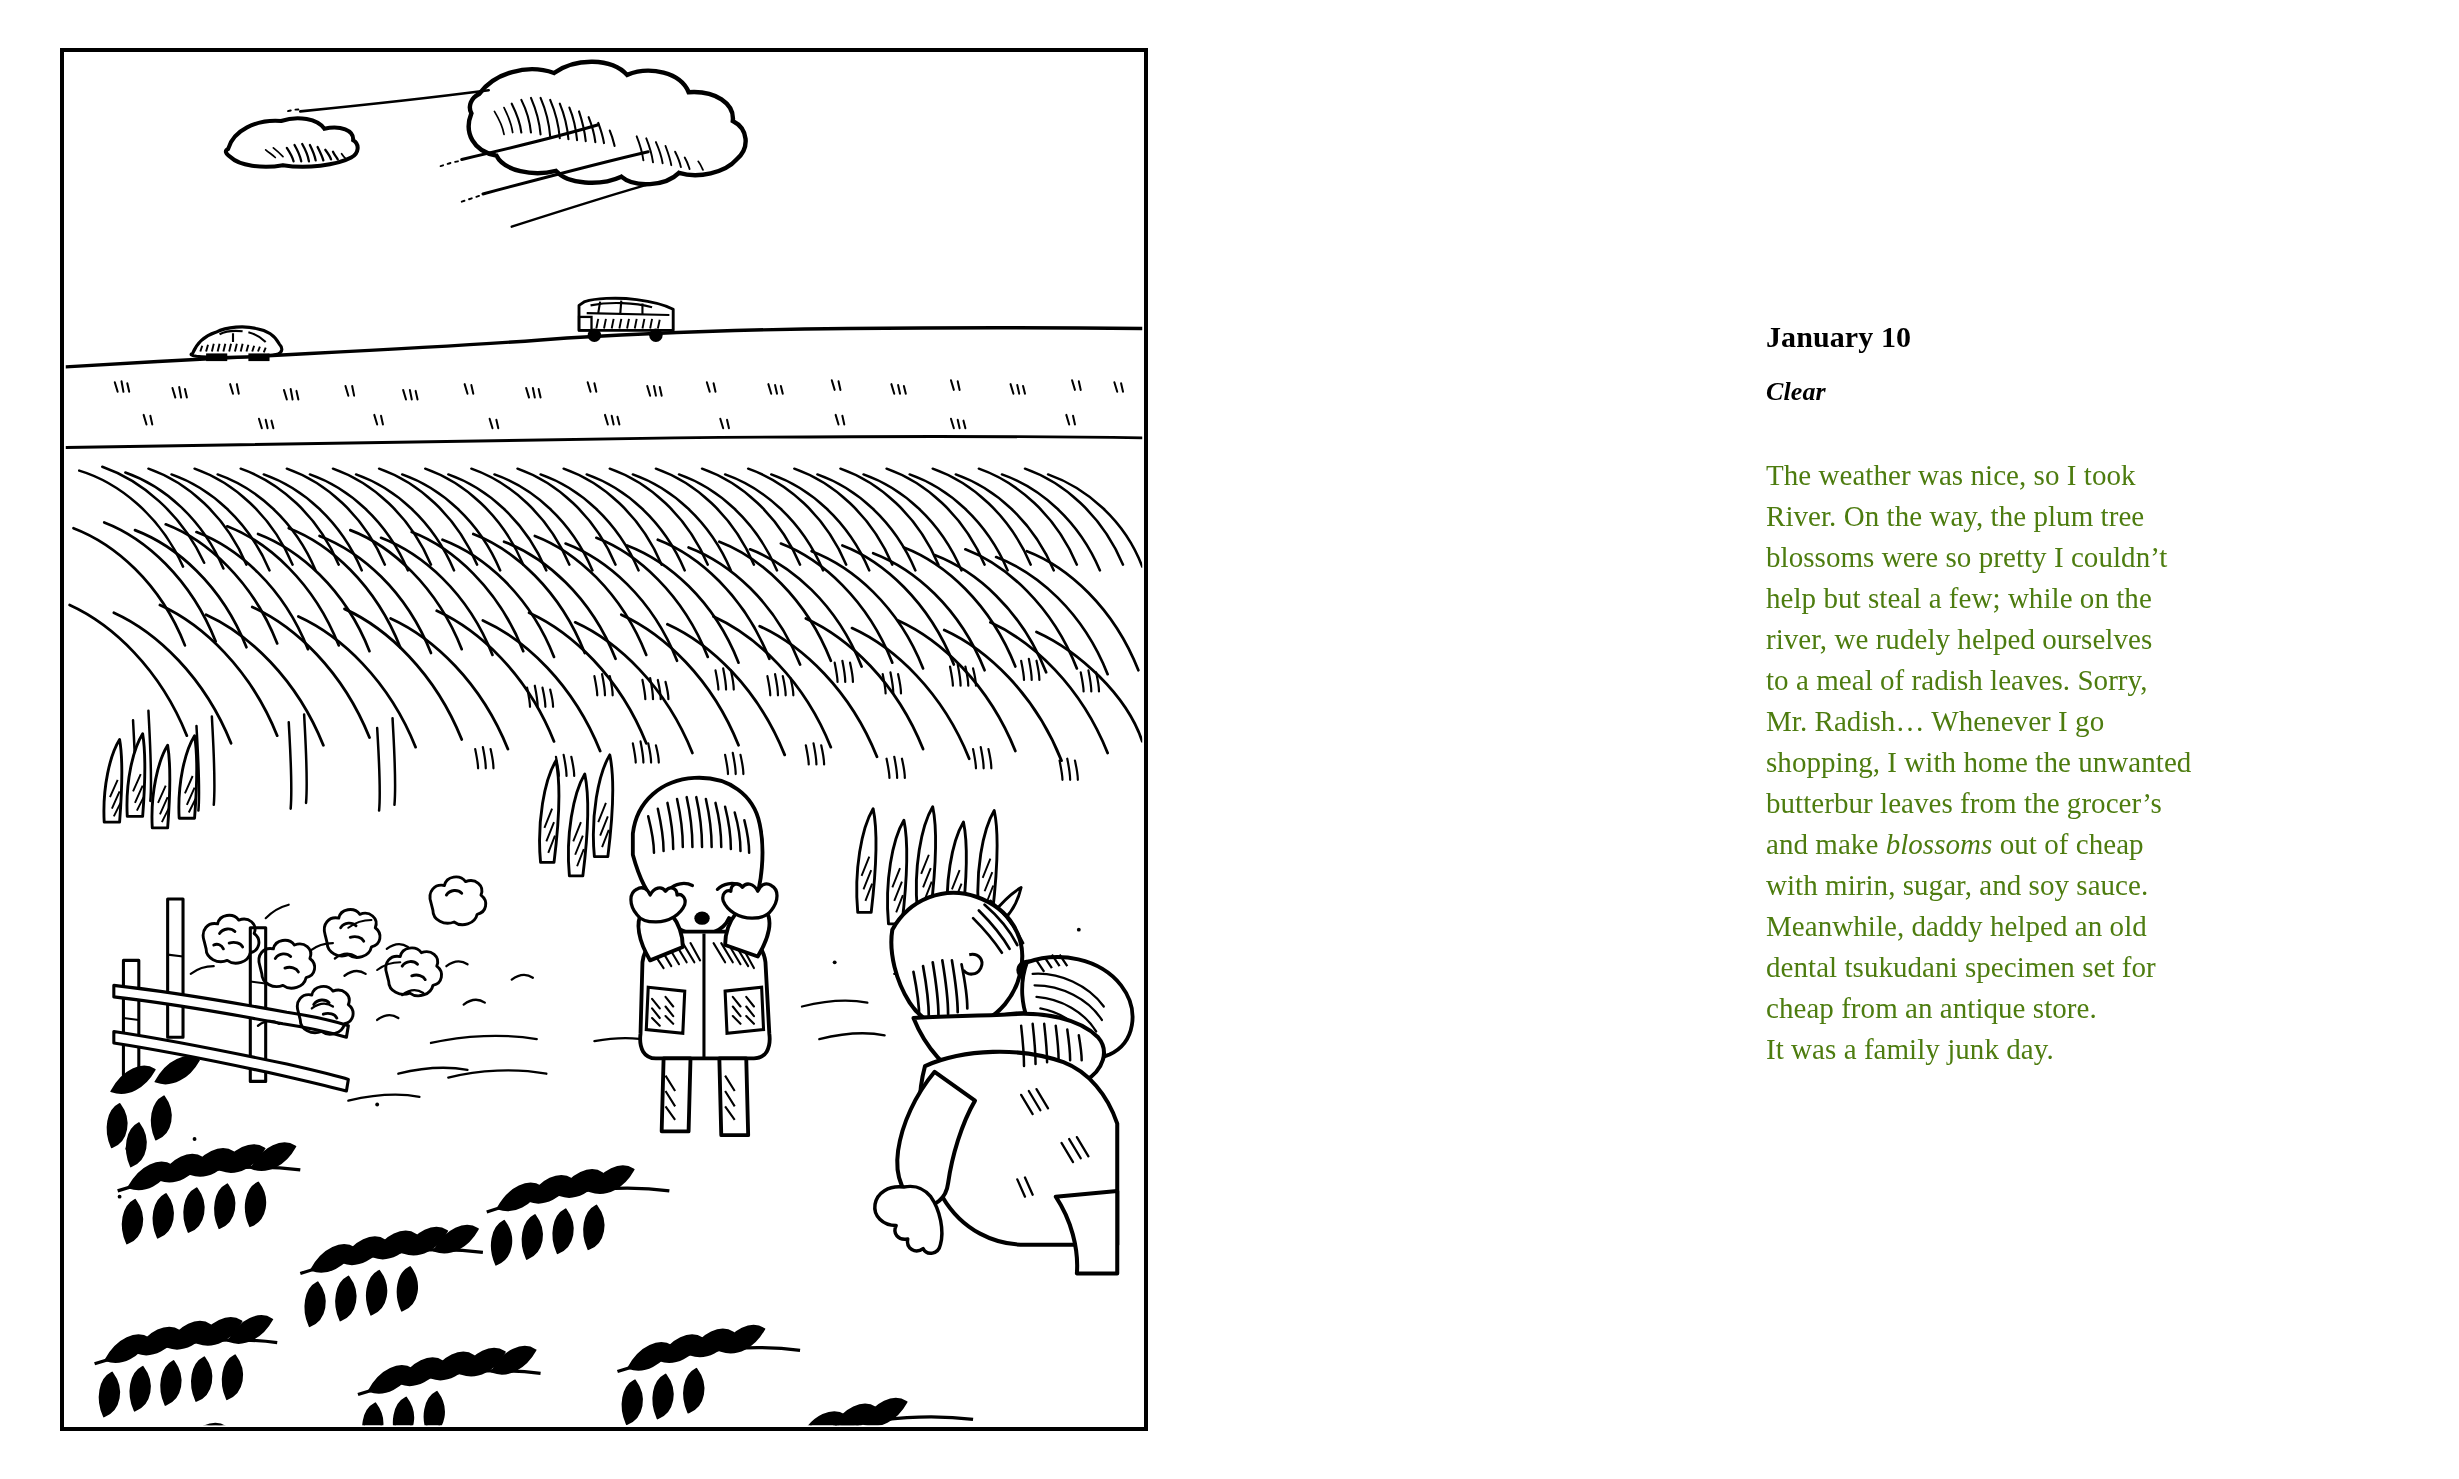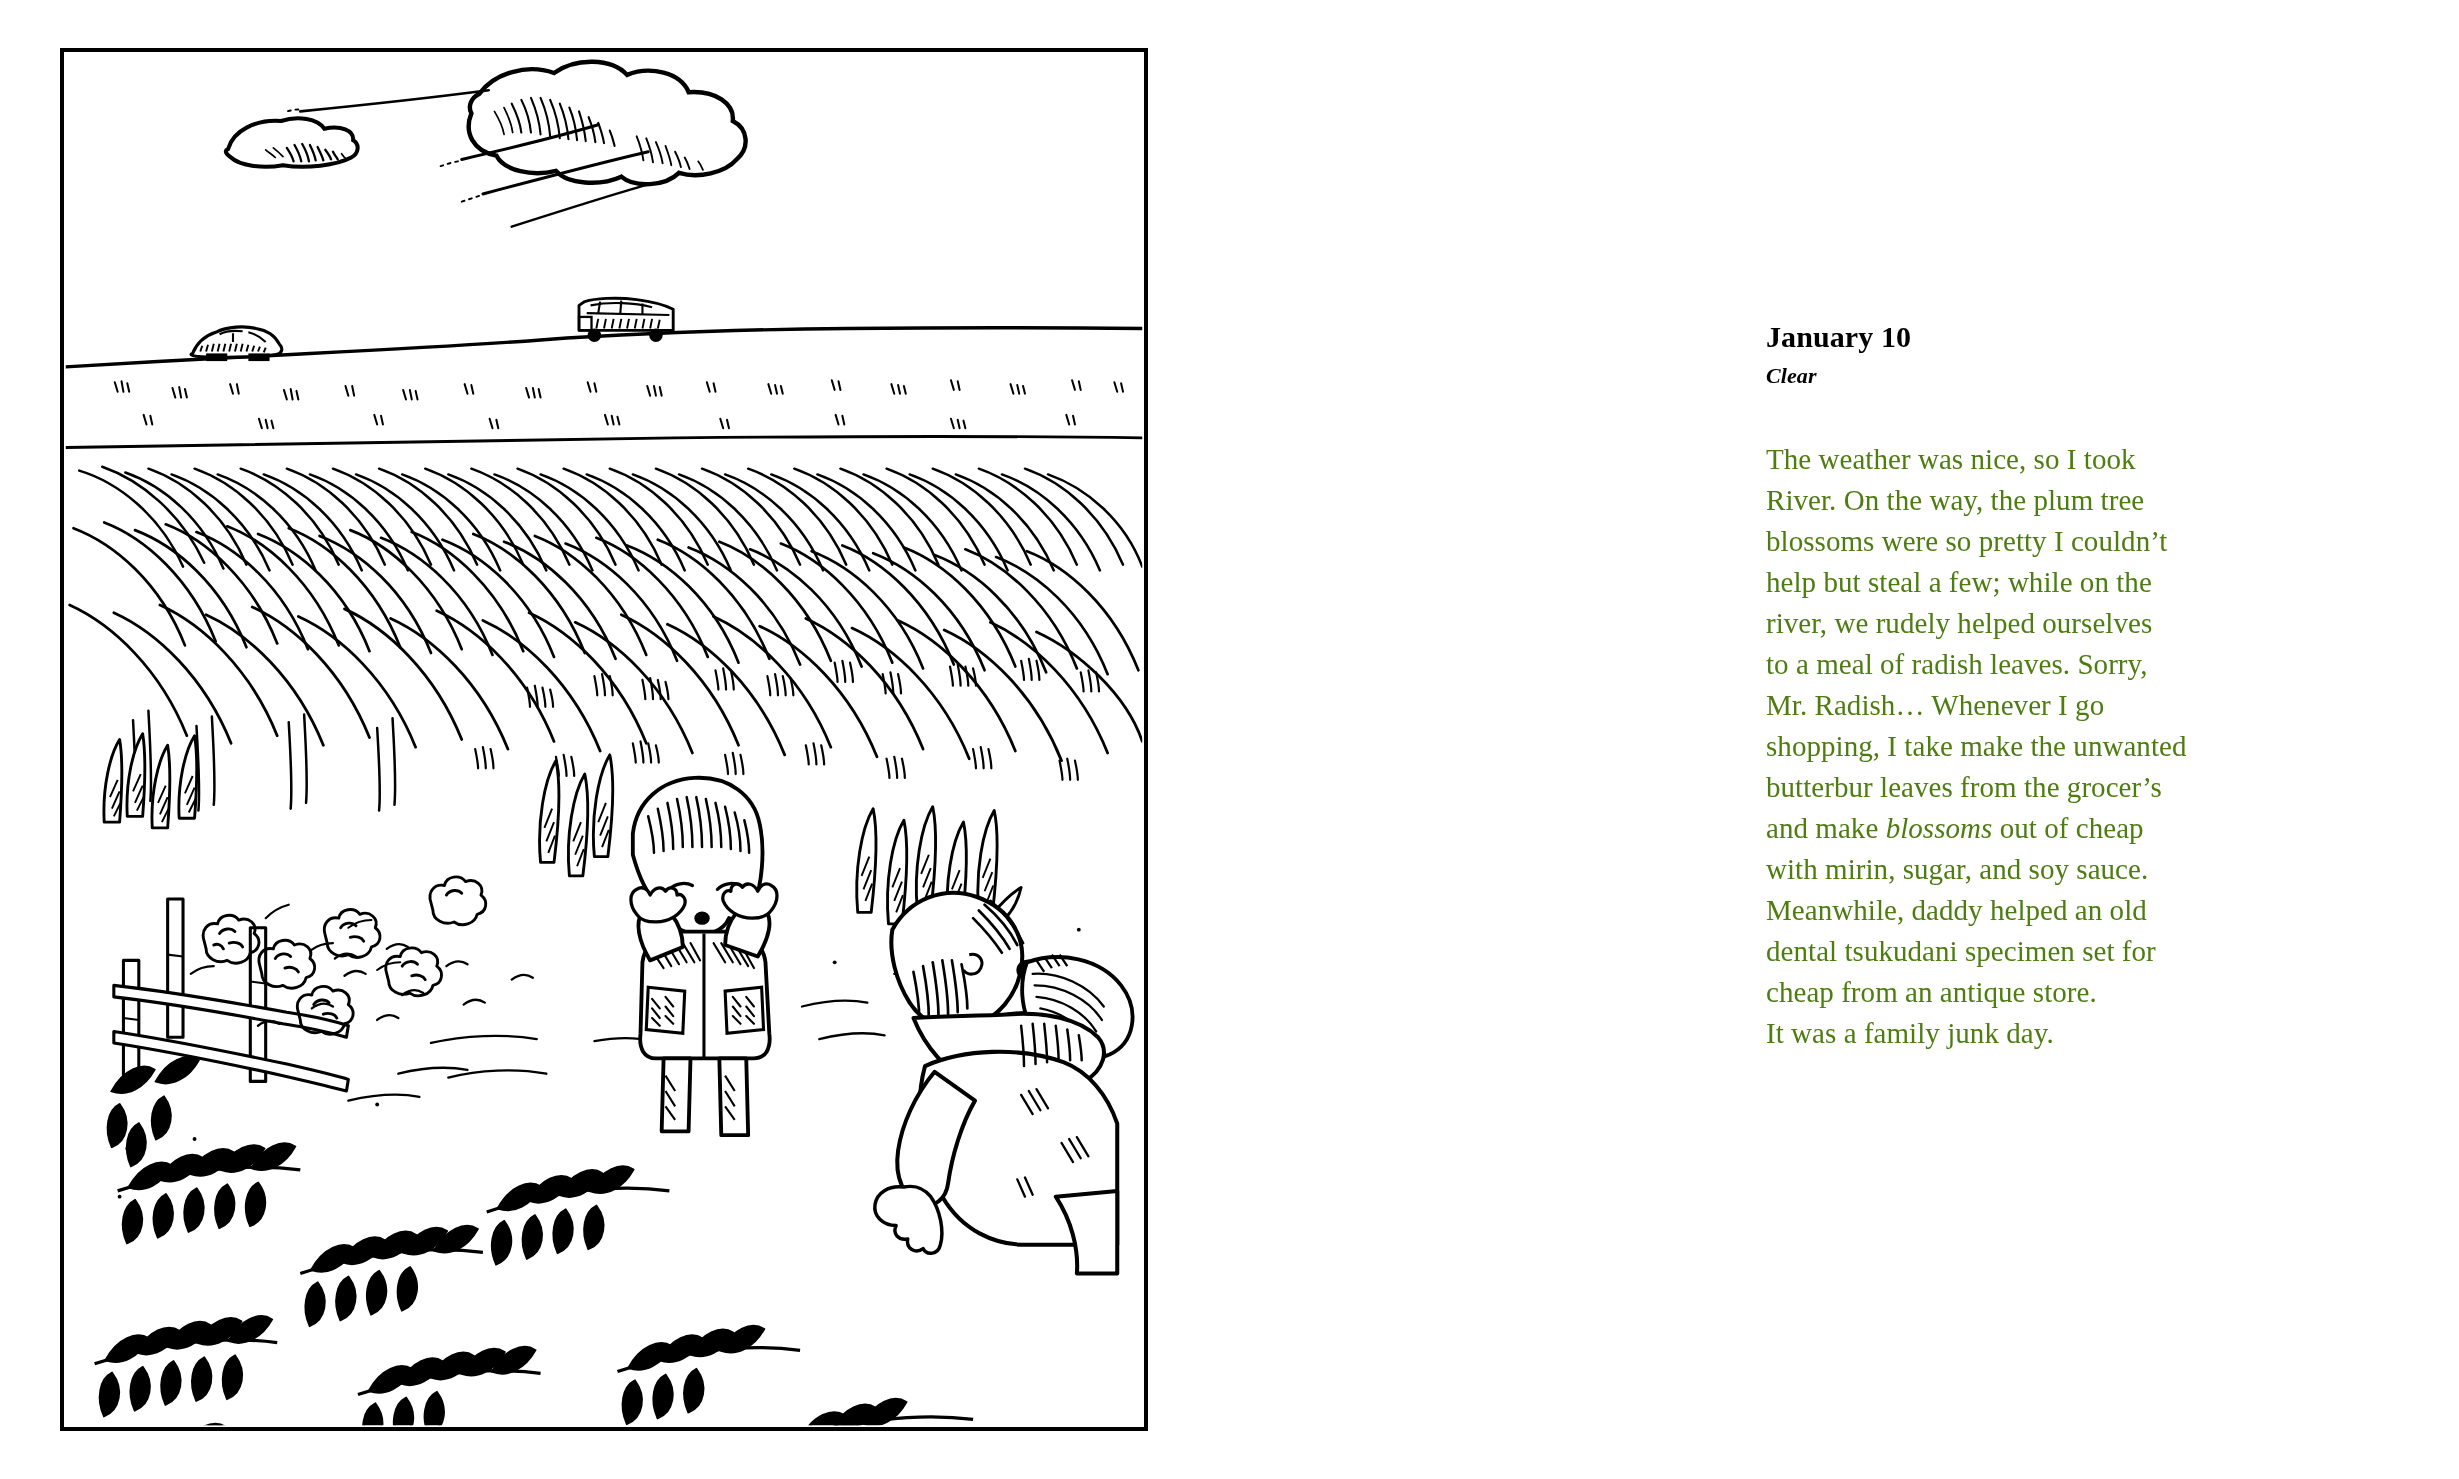--- a/index.html
+++ b/index.html
@@ -59,24 +59,25 @@
   .entry-date {
     font-weight: bold;
     font-size: 30px;
     line-height: 39px;
     letter-spacing: 0.1px;
     white-space: nowrap;
   }
   .entry-weather {
     font-weight: bold;
     font-style: italic;
-    font-size: 22px;
+    font-size: 26px;
     line-height: 39px;
     letter-spacing: 0.1px;
     white-space: nowrap;
+    margin-top: 16px;
   }
   .entry-body {
     margin-top: 44px;
     font-size: 29px;
     line-height: 41px;
     letter-spacing: 0.05px;
     color: #4d7c0f;
   }
   .entry-body .line {
     white-space: nowrap;
@@ -851,21 +852,21 @@
     </div>
 
     <div class="entry-body">
       <span class="line">The weather was nice, so I took</span>
       <span class="line">River. On the way, the plum tree</span>
       <span class="line">blossoms were so pretty I couldn’t</span>
       <span class="line">help but steal a few; while on the</span>
       <span class="line">river, we rudely helped ourselves</span>
       <span class="line">to a meal of radish leaves. Sorry,</span>
       <span class="line">Mr. Radish… Whenever I go</span>
-      <span class="line">shopping, I take make the unwanted</span>
+      <span class="line">shopping, I with home the unwanted</span>
       <span class="line">butterbur leaves from the grocer’s</span>
       <span class="line"><span>and make </span><em>blossoms</em><span> out of cheap</span></span>
       <span class="line">with mirin, sugar, and soy sauce.</span>
       <span class="line">Meanwhile, daddy helped an old</span>
       <span class="line">dental tsukudani specimen set for</span>
       <span class="line">cheap from an antique store.</span>
       <span class="line">It was a family junk day.</span>
     </div>
   </div>
 

